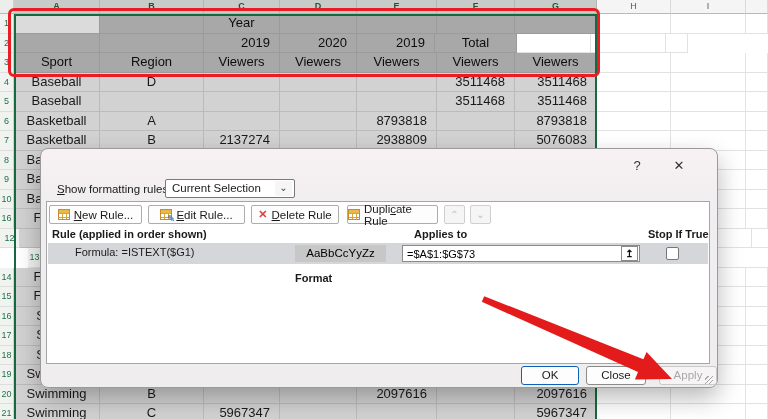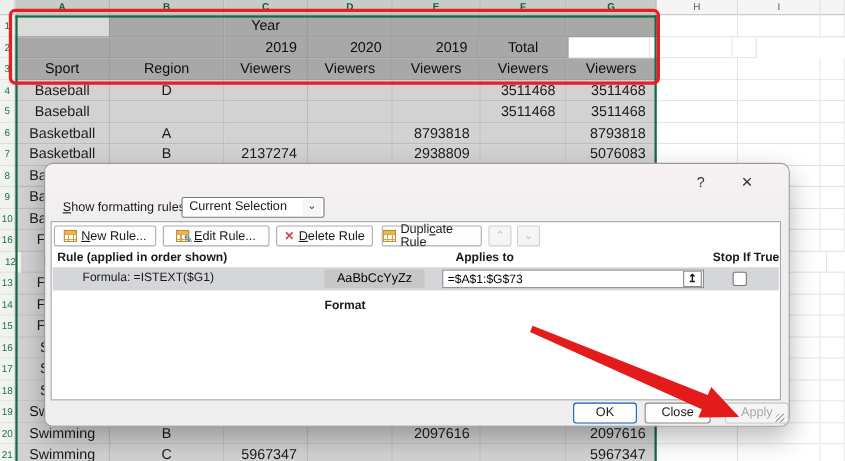--- a/index.html
+++ b/index.html
@@ -254,21 +254,21 @@
         <div class="cell sel" style="width: 76px;"></div>
         <div class="cell sel" style="width: 77px;"></div>
         <div class="cell sel" style="width: 80px;"></div>
         <div class="cell sel" style="width: 78px;"></div>
         <div class="cell sel" style="width: 82px;"></div>
         <div class="cell" style="width: 74px;"></div>
         <div class="cell" style="width: 75px;"></div>
         <div class="cell" style="width: 22px;"></div>
       </div>
       <div class="grow">
-        <div class="gut" style="width: 14px;">13</div>
+        <div class="gut" style="width: 14px; margin-left: 28px;">13</div>
         <div class="cell sel" style="width: 86px;">Football</div>
         <div class="cell sel" style="width: 104px;"></div>
         <div class="cell sel" style="width: 76px;"></div>
         <div class="cell sel" style="width: 77px;"></div>
         <div class="cell sel" style="width: 80px;"></div>
         <div class="cell sel" style="width: 78px;"></div>
         <div class="cell sel" style="width: 82px;"></div>
         <div class="cell" style="width: 74px;"></div>
         <div class="cell" style="width: 75px;"></div>
         <div class="cell" style="width: 22px;"></div>

